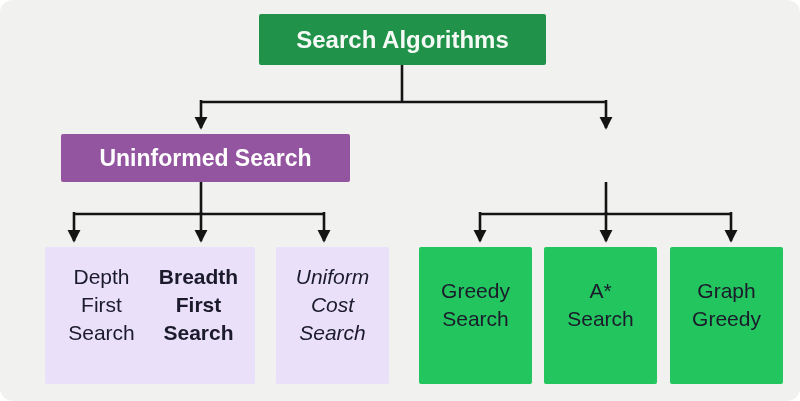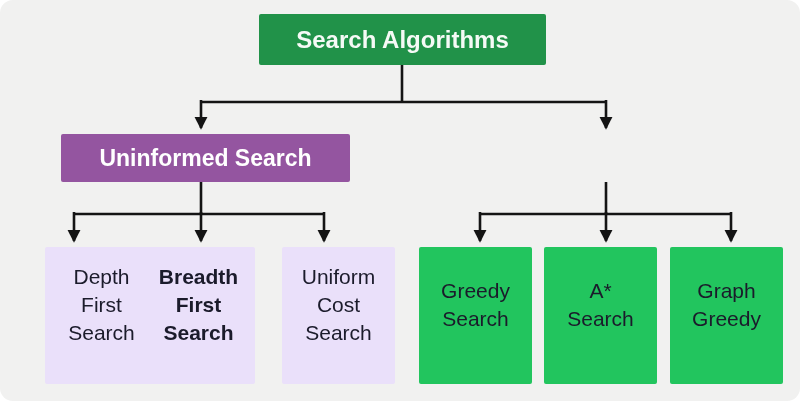--- a/index.html
+++ b/index.html
@@ -59,21 +59,21 @@
     color: #1b1b2b;
     font-size: 21px;
     line-height: 28px;
     white-space: pre-line;
     padding-bottom: 22px;
   }
   .leaf-uninformed { background: #eae0fa; }
   .leaf-informed   { background: #22c55e; }
   .leaf-1 { left: 30px; margin-left: 15px;  }
   .leaf-2 { left: 142px; font-weight: bold; }
-  .leaf-3 { left: 282px; }
+  .leaf-3 { left: 276px; font-style: italic; }
   .leaf-4 { left: 419px; }
   .leaf-5 { left: 544px; }
   .leaf-6 { left: 670px; }
 </style>
 </head>
 <body>
 
 <div class="card">
 
   <svg class="connectors" viewBox="0 0 800 401" xmlns="http://www.w3.org/2000/svg">

